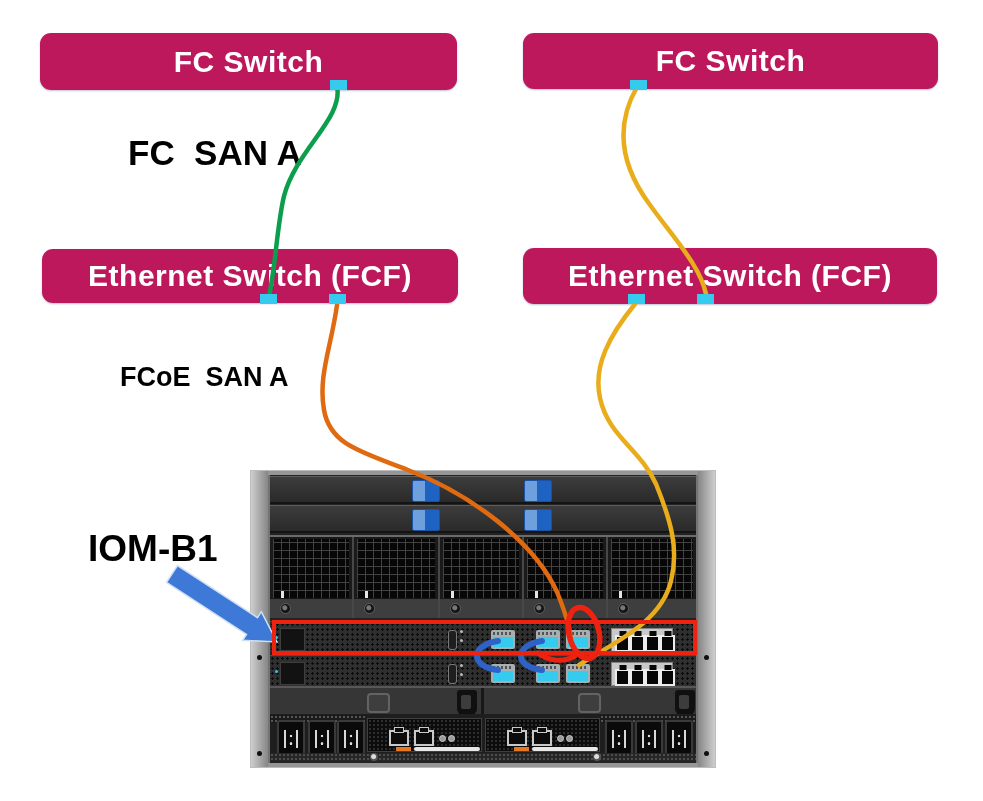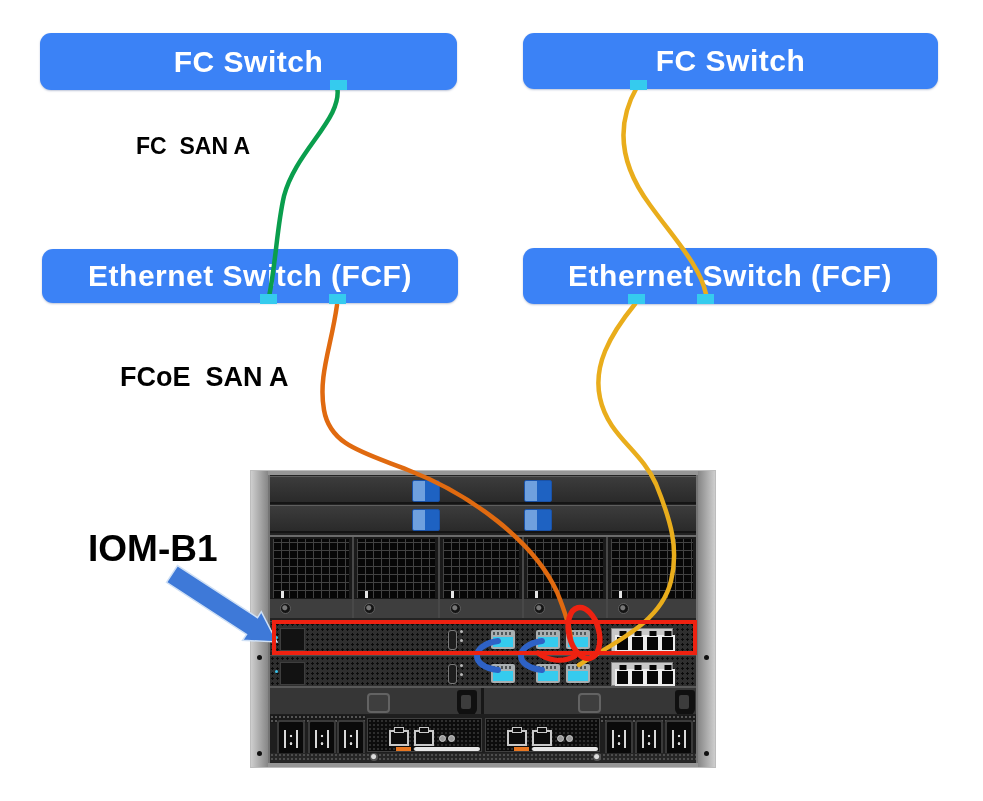--- a/index.html
+++ b/index.html
@@ -1,19 +1,19 @@
 <!DOCTYPE html>
 <html><head>
 <meta charset="utf-8">
 <style>
   html,body{margin:0;padding:0;background:#fff;}
   body{width:983px;height:801px;position:relative;overflow:hidden;
        font-family:"Liberation Sans",sans-serif;}
   
-  .node{position:absolute;background:#3b82f6;border-radius:11px;display:flex;
+  .node{position:absolute;background:#be185d;border-radius:11px;display:flex;
         align-items:center;justify-content:center;color:#fff;font-weight:bold;
         font-size:30px;letter-spacing:.5px;z-index:2;box-shadow:0 1px 2px rgba(70,90,140,.35);}
   
   .sport{position:absolute;width:17px;height:10px;background:#35CBEE;z-index:6;}
   
   .lbl{position:absolute;color:#000;font-weight:bold;white-space:pre;z-index:2;}
   
   .chassis{position:absolute;left:251px;top:471px;width:464px;height:296px;
            background:#969696;z-index:1;box-shadow:0 0 0 1px #BDBDBD;}
   .ear{position:absolute;top:0;bottom:0;width:17px;background:linear-gradient(90deg,#CECECE,#868686);}
@@ -94,21 +94,21 @@
 <div class="node" style="left:523px;top:33px;width:415px;height:56px">
   <span>FC Switch</span>
 </div>
 <div class="node" style="left:42px;top:249px;width:416px;height:54px">
   <span>Ethernet Switch (FCF)</span>
 </div>
 <div class="node" style="left:523px;top:248px;width:414px;height:56px">
   <span>Ethernet Switch (FCF)</span>
 </div>
 
-<div class="lbl" style="left:136px;top:133px;font-size:23px">FC  SAN A</div>
+<div class="lbl" style="left:128px;top:133px;font-size:35px">FC  SAN A</div>
 <div class="lbl" style="left:120px;top:362px;font-size:27px">FCoE  SAN A</div>
 <div class="lbl" style="left:88px;top:528px;font-size:37px">IOM-B1</div>
 
 <div class="chassis">
   <div class="ear" style="left:0"></div>
   <div class="ear right" style="right:0"></div>
   <div class="fdot" style="left:6px;top:184px"></div>
   <div class="fdot" style="left:6px;top:280px"></div>
   <div class="fdot" style="right:6px;top:184px"></div>
   <div class="fdot" style="right:6px;top:280px"></div>

